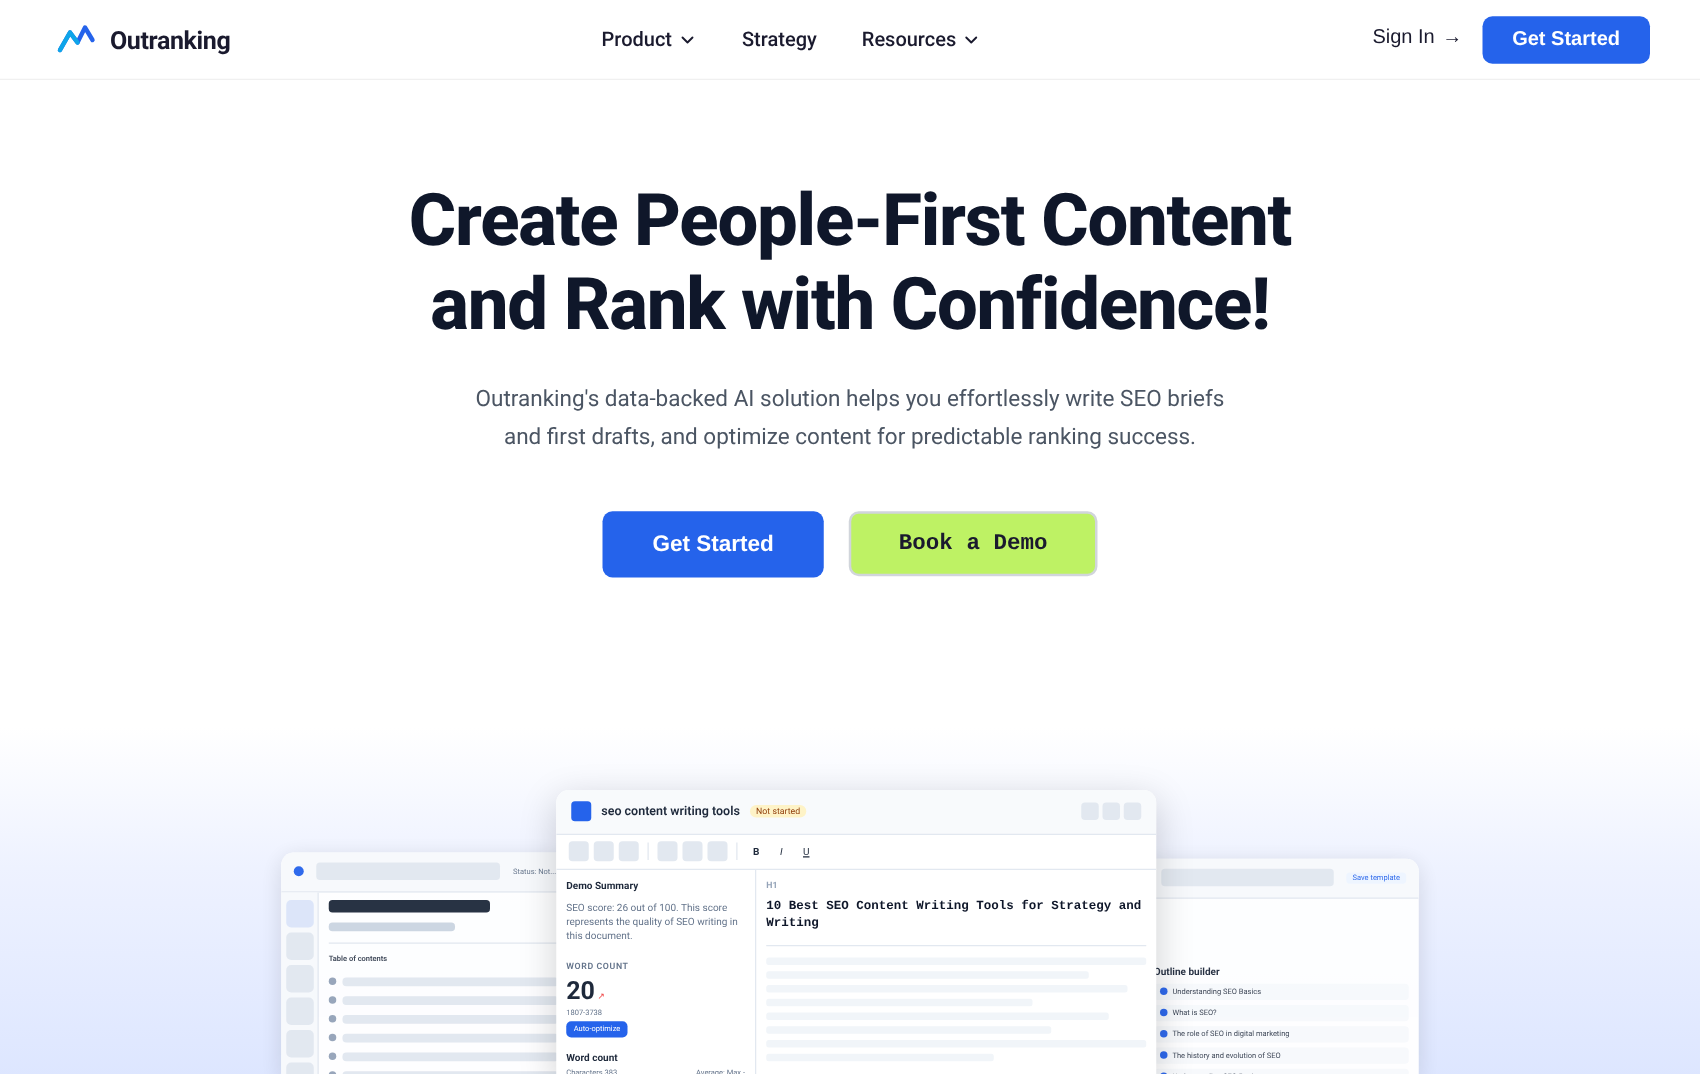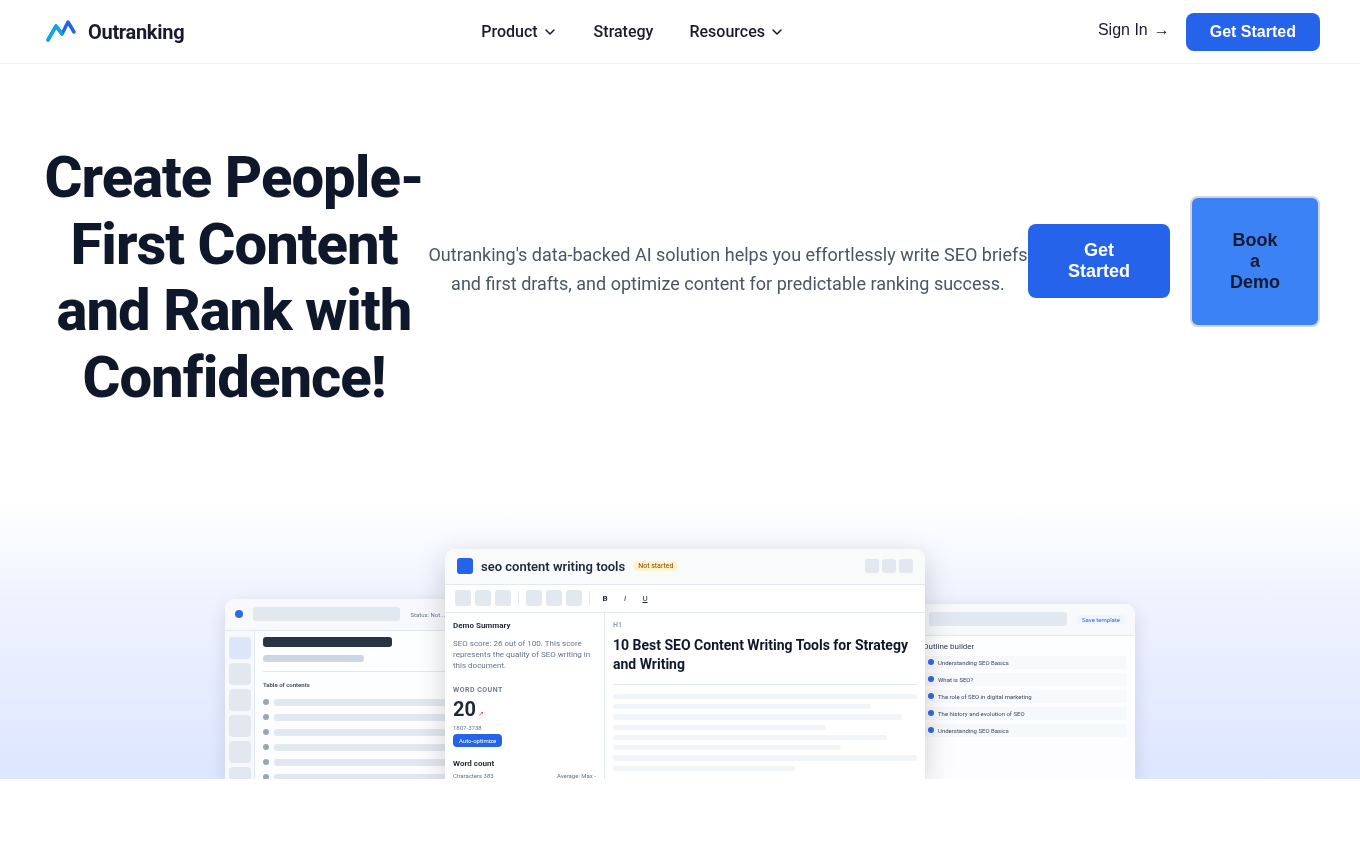--- a/index.html
+++ b/index.html
@@ -110,21 +110,21 @@
       font-weight: 600;
       border: none;
       border-radius: 8px;
       cursor: pointer;
       transition: background 0.15s;
     }
 
     
     .hero {
       display: flex;
-      flex-direction: row;
+      flex-direction: column;
       align-items: center;
       text-align: center;
       padding: 80px 40px 60px;
       background: #ffffff;
     }
 
     .hero-title {
       font-size: 58px;
       font-weight: 800;
       color: #0f172a;
@@ -156,29 +156,30 @@
       color: #ffffff;
       font-size: 18px;
       font-weight: 600;
       border: none;
       border-radius: 8px;
       cursor: pointer;
       transition: background 0.15s;
     }
 
     .btn-secondary {
-      padding: 32px 38px;
-      background: #3b82f6;
+      padding: 14px 38px;
+      background: #bef264;
       color: #1a1a2e;
       font-size: 18px;
       font-weight: 600;
       border: 2px solid #d1d5db;
       border-radius: 8px;
       cursor: pointer;
       transition: border-color 0.15s;
+      font-family: Liberation Mono, monospace;
     }
 
     
     .preview-area {
       width: 100%;
       display: flex;
       justify-content: center;
       align-items: flex-end;
       padding: 0 60px;
       background: linear-gradient(to bottom, #ffffff 0%, #eef2ff 40%, #dde6ff 100%);
@@ -339,21 +340,21 @@
       height: 36px;
       background: #f8fafc;
       border-bottom: 1px solid #e2e8f0;
       display: flex;
       align-items: center;
       padding: 0 12px;
       gap: 8px;
     }
 
     .center-title-text {
-      font-size: 13px;
+      font-size: 10px;
       font-weight: 600;
       color: #1e293b;
     }
 
     .status-badge-preview {
       font-size: 7px;
       background: #fef3c7;
       color: #92400e;
       padding: 1px 5px;
       border-radius: 10px;
@@ -392,44 +393,46 @@
 
     .center-main {
       flex: 1;
       padding: 8px;
       display: flex;
       flex-direction: column;
       gap: 5px;
     }
 
     .article-title-preview {
-      font-size: 14px;
+      font-size: 10px;
       font-weight: 700;
       color: #0f172a;
       line-height: 1.4;
+      font-family: Liberation Mono, monospace;
     }
 
     .article-line {
       height: 6px;
       background: #f1f5f9;
       border-radius: 2px;
     }
 
     
     .right-panel-content {
       padding: 6px 8px;
       display: flex;
       flex-direction: column;
       gap: 5px;
     }
 
     .right-panel-title {
       font-size: 8px;
-      font-weight: 400;
+      font-weight: 700;
       color: #1e293b;
+      margin-top: 48px;
     }
 
     .outline-item {
       display: flex;
       align-items: center;
       gap: 4px;
       padding: 3px 5px;
       background: #f8fafc;
       border-radius: 3px;
     }

